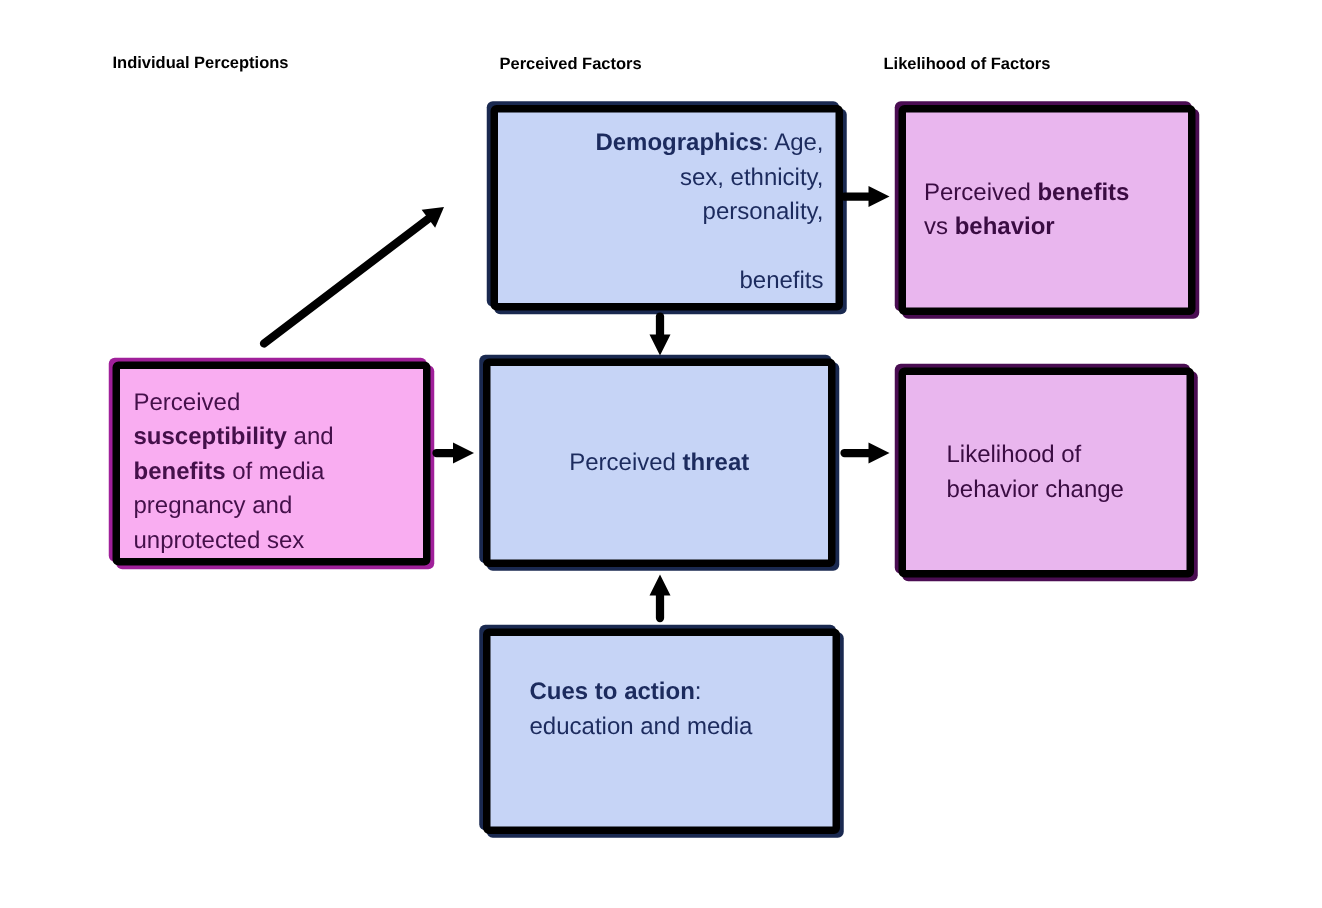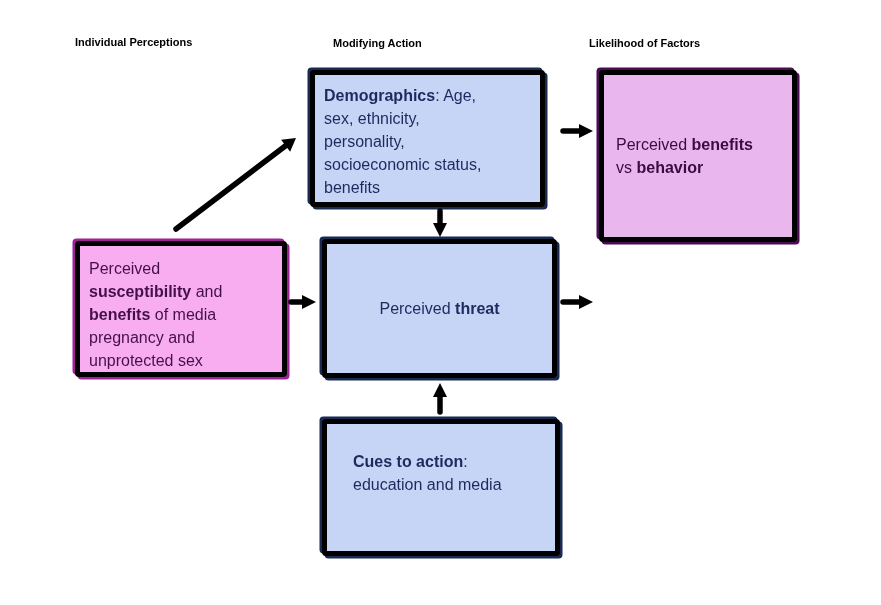--- a/index.html
+++ b/index.html
@@ -38,67 +38,70 @@
   .box.pink {
     background: #f9adf1;
     color: #44104a;
     box-shadow: 2.5px 2.5px 0 #a0209a, -2.5px -2.5px 0 #a0209a;
   }
   .box.violet {
     background: #e9b6ee;
     color: #3a0c42;
     box-shadow: 2.5px 2.5px 0 #4a0d52, -2.5px -2.5px 0 #4a0d52;
   }
-  .box-demographics   { left: 310px; top: 70px;  width: 235px; height: 137px; padding: 9px 8px 8px 9px; }
+  .box-demographics   { left: 327px; top: 70px;  width: 235px; height: 137px; padding: 9px 8px 8px 9px; text-align: right; }
   .box-susceptibility { left: 75px;  top: 241px; width: 212px; height: 136px; padding: 11px 8px 8px 9px; }
   .box-threat         { left: 322px; top: 239px; width: 235px; height: 139px;
                         display: flex; align-items: center; justify-content: center; text-align: center; }
   .box-cues           { left: 322px; top: 419px; width: 238px; height: 137px; padding: 26px 10px 10px 26px; }
-  .box-benefits       { left: 599px; top: 70px;  width: 198px; height: 172px;
+  .box-benefits       { left: 599px; top: 70px;  width: 198px; height: 140px;
                         display: flex; align-items: center; padding-left: 12px; }
   .box-behavior       { left: 599px; top: 245px; width: 197px; height: 140px;
                         display: flex; align-items: center; padding-left: 27px; }
   .arrow-layer {
     position: absolute;
     left: 0; top: 0;
     width: 881px; height: 605px;
     pointer-events: none;
   }
   .arrow-layer line    { stroke: #000000; stroke-width: 5.5; stroke-linecap: round; }
   .arrow-layer polygon { fill: #000000; }
 </style>
 </head>
 <body>
 
 <div class="canvas">
 
   <div class="col-header" style="left:75px; top:36px;">Individual Perceptions</div>
-  <div class="col-header" style="left:333px; top:37px;">Modifying Action</div>
+  <div class="col-header" style="left:333px; top:37px;">Perceived Factors</div>
   <div class="col-header" style="left:589px; top:37px;">Likelihood of Factors</div>
 
   <div class="box blue box-demographics">
-    <span><span style="font-weight: bold;">Demographics</span><span>: Age,</span><br><span>sex, ethnicity,</span><br><span>personality,</span><br><span>socioeconomic status,</span><br><span>benefits</span></span>
+    <span><span style="font-weight: bold;">Demographics</span><span>: Age,</span><br><span>sex, ethnicity,</span><br><span>personality,</span><br><br><span>benefits</span></span>
   </div>
 
   <div class="box pink box-susceptibility">
     <span><span>Perceived</span><br><span style="font-weight: bold;">susceptibility</span><span> and</span><br><span style="font-weight: bold;">benefits</span><span> of media</span><br><span>pregnancy and</span><br><span>unprotected sex</span></span>
   </div>
 
   <div class="box blue box-cues">
     <span><span style="font-weight: bold;">Cues to action</span><span>:</span><br><span>education and media</span></span>
   </div>
 
   <div class="box blue box-threat">
     <span><span>Perceived </span><span style="font-weight: bold;">threat</span></span>
   </div>
 
   <div class="box violet box-benefits">
     <span><span>Perceived </span><span style="font-weight: bold;">benefits</span><br><span>vs </span><span style="font-weight: bold;">behavior</span></span>
   </div>
 
+  <div class="box violet box-behavior">
+    <span><span>Likelihood of</span><br><span>behavior change</span></span>
+  </div>
 
   <svg class="arrow-layer" viewBox="0 0 881 605">
     <g>
       <line x1="176" y1="229" x2="285.6" y2="145.8"></line>
       <polygon points="296,138 290.1,151.8 281.1,139.8"></polygon>
     </g>
     <g>
       <line x1="440" y1="211" x2="440" y2="224"></line>
       <polygon points="440,237 433,223 447,223"></polygon>
     </g>

